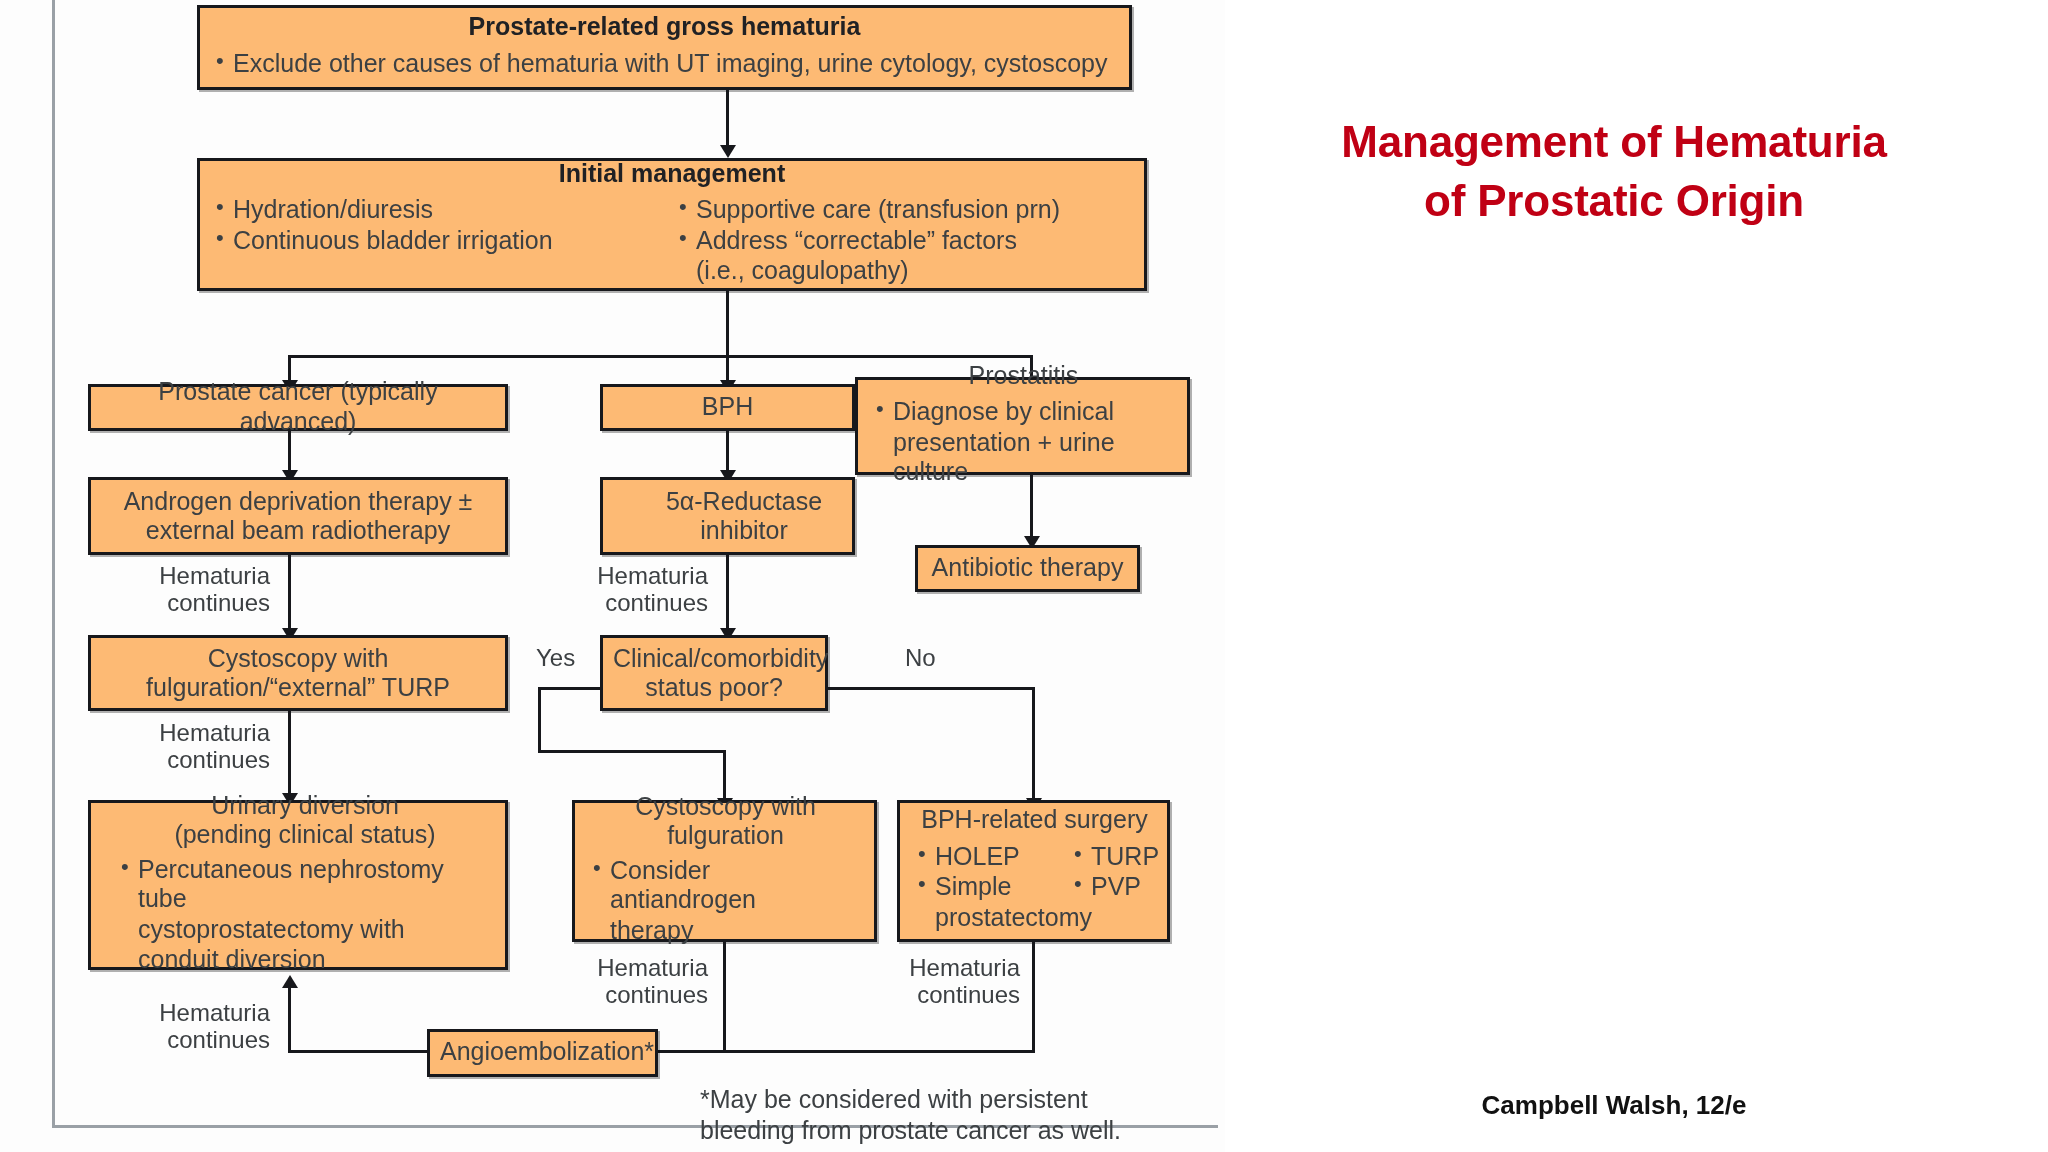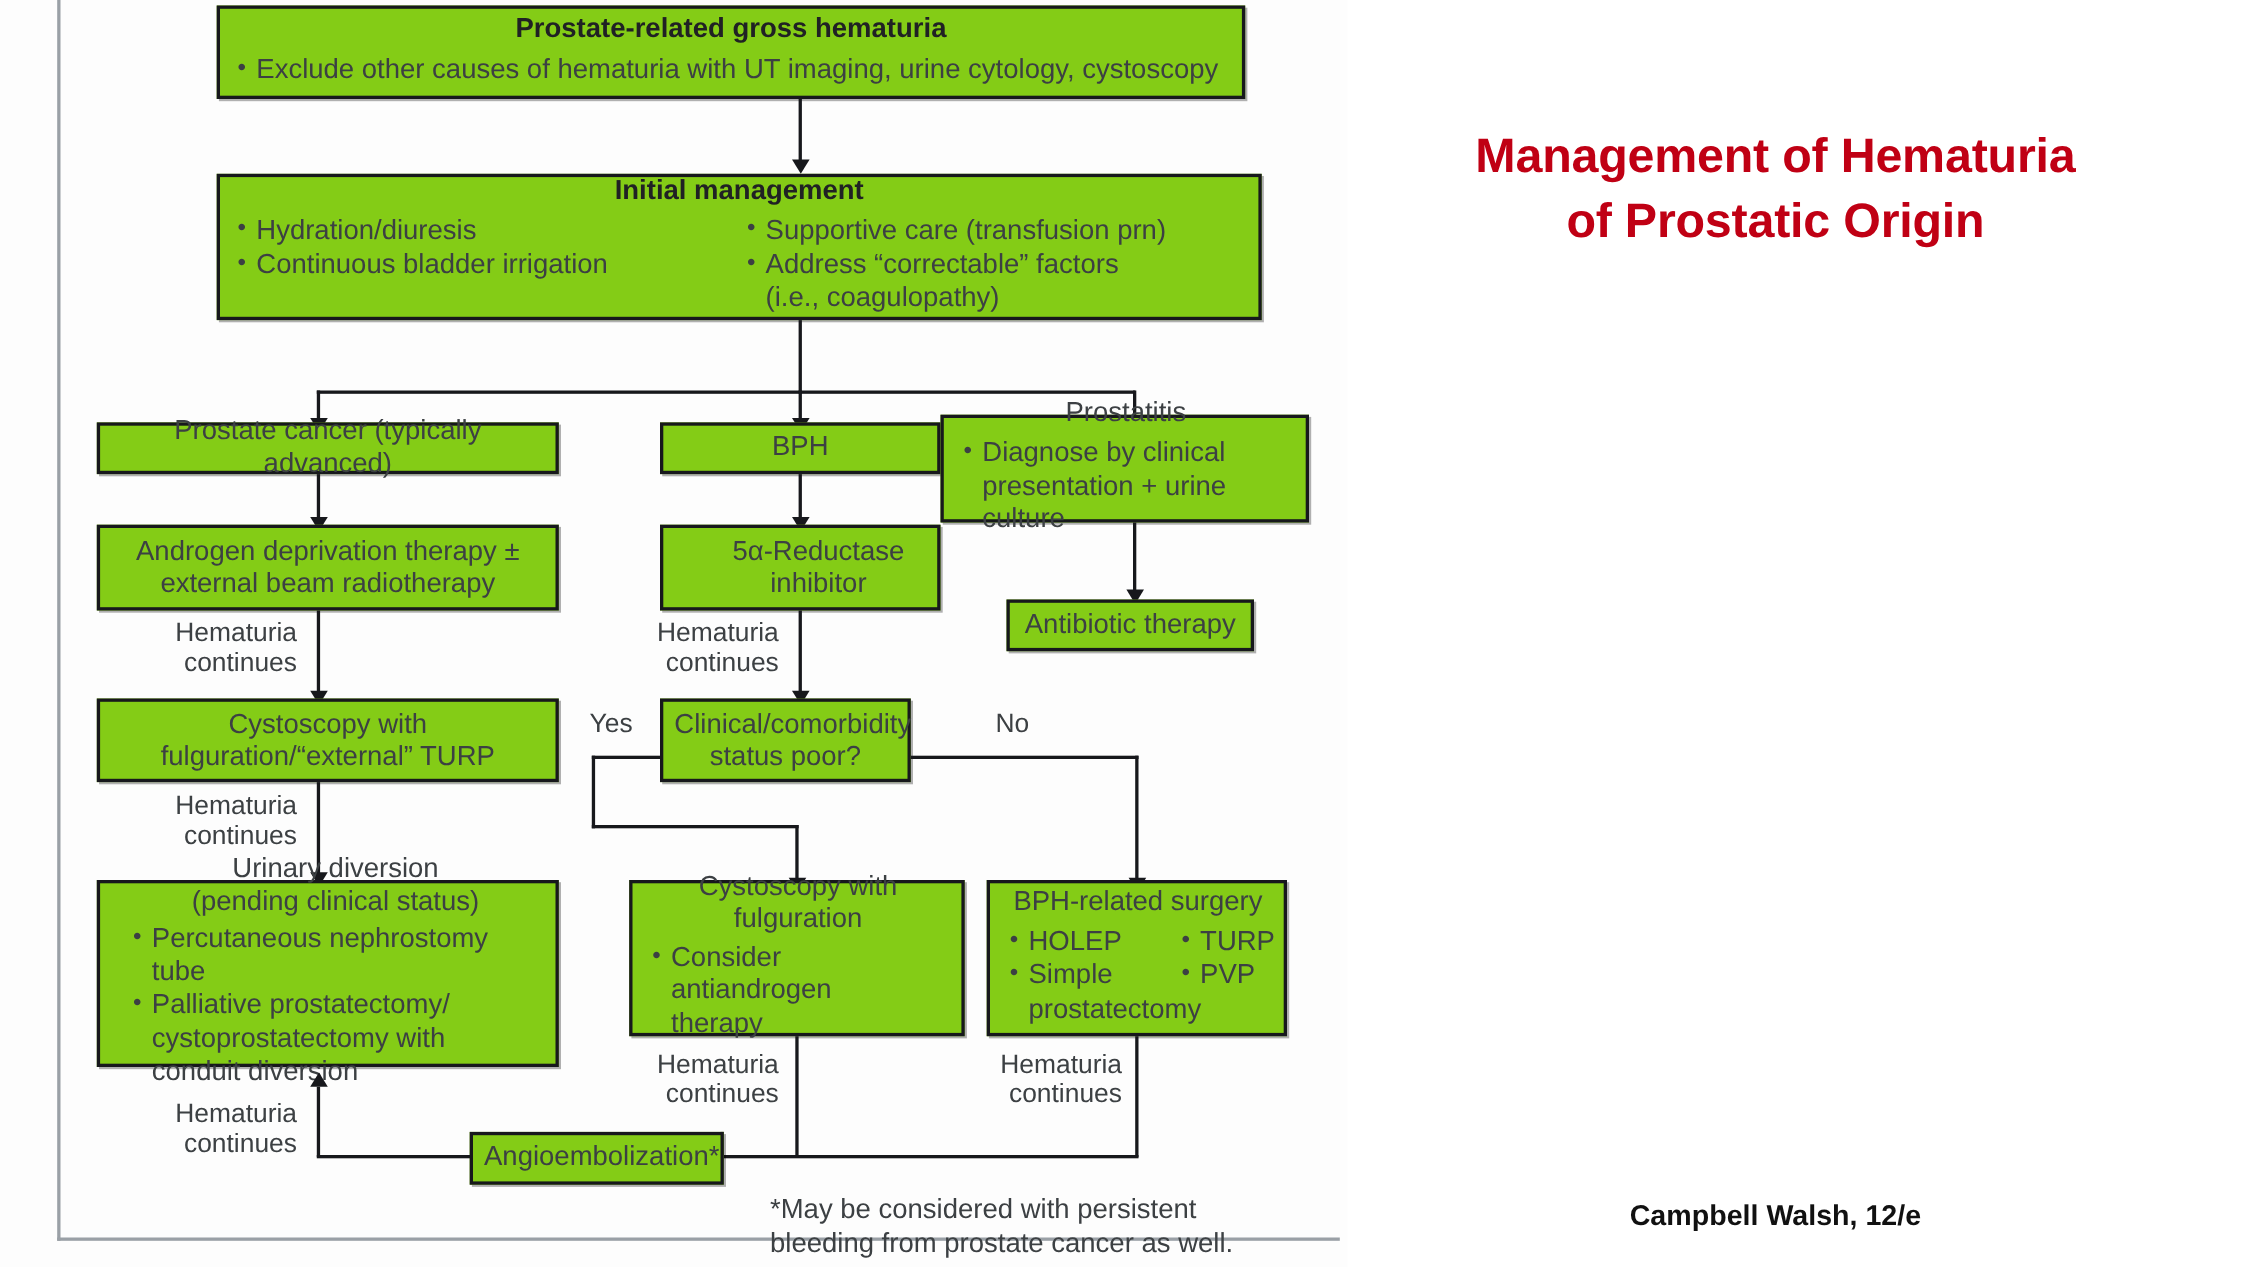--- a/index.html
+++ b/index.html
@@ -43,21 +43,21 @@
     top: 1125px;
     width: 1166px;
     height: 3px;
     background: #9aa0a6;
   }
 
   
   .node {
     position: absolute;
     box-sizing: border-box;
-    background: #84cc16;
+    background: #fdba74;
     border: 3px solid #17181c;
     box-shadow: 2px 2px 0 rgba(0,0,0,0.30);
     color: #3c4043;
     font-size: 25px;
     line-height: 1.18;
     display: flex;
     flex-direction: column;
     justify-content: center;
     padding: 4px 10px;
   }
@@ -296,21 +296,20 @@
     <div class="edge-label left" style="left:120px; top:720px; width:150px;">
       <div>Hematuria</div>
       <div>continues</div>
     </div>
 
     <div class="node" style="left:88px; top:800px; width:420px; height:170px; padding-left:24px;">
       <div class="ctr">Urinary diversion</div>
       <div class="ctr">(pending clinical status)</div>
       <ul>
         <li>Percutaneous nephrostomy tube</li>
-        <li>Palliative prostatectomy/</li>
         <li class="cont">cystoprostatectomy with</li>
         <li class="cont">conduit diversion</li>
       </ul>
     </div>
 
     <div class="node" style="left:572px; top:800px; width:305px; height:142px; padding-left:12px;">
       <div class="ctr">Cystoscopy with</div>
       <div class="ctr">fulguration</div>
       <ul>
         <li>Consider antiandrogen</li>

